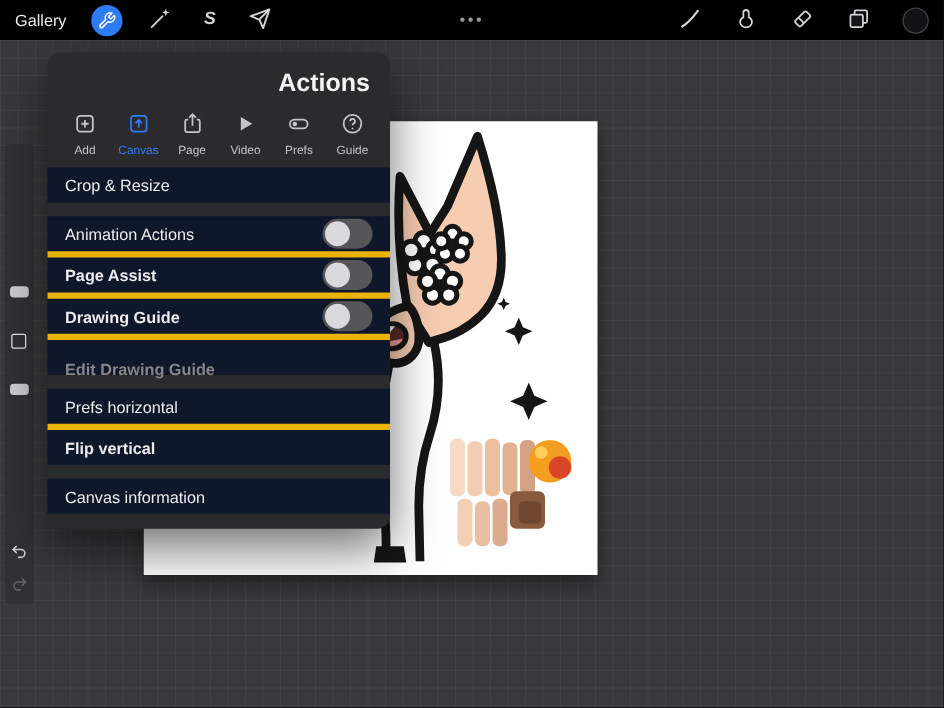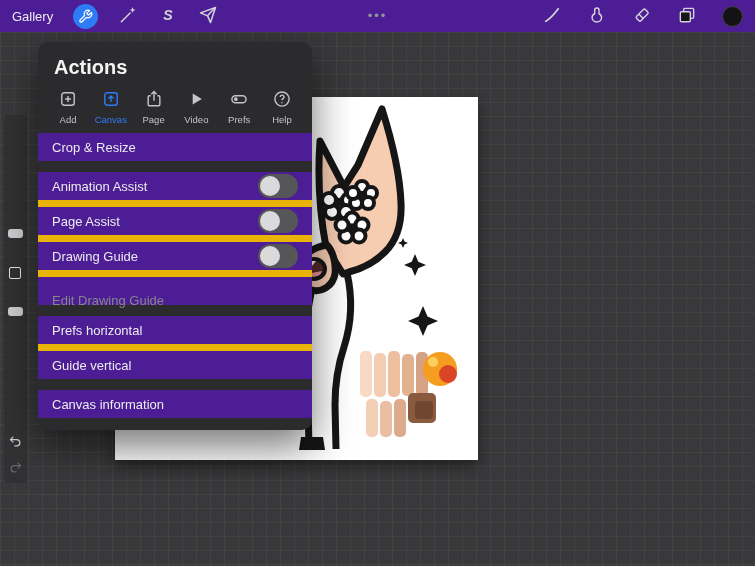--- a/index.html
+++ b/index.html
@@ -1,21 +1,21 @@
 <!DOCTYPE html>
 <html><head>
 <meta charset="utf-8">
 <style>
   html,body{margin:0;padding:0;background:#000;}
   .app{position:relative;width:755px;height:566px;overflow:hidden;
        font-family:"Liberation Sans","DejaVu Sans",sans-serif;
        background:#161618;-webkit-font-smoothing:antialiased;}
 
   
-  .topbar{position:absolute;top:0;left:0;right:0;height:32px;background:#4c1d95;
+  .topbar{position:absolute;top:0;left:0;right:0;height:32px;background:#000000;
           display:flex;align-items:center;padding:0 12px;z-index:50;box-sizing:border-box;}
   .tb-left{display:flex;align-items:center;gap:20px;}
   .tb-right{margin-left:auto;display:flex;align-items:center;gap:25px;}
   .tb-btn{background:none;border:none;padding:0;margin:0;color:#d4d4d6;display:flex;
           align-items:center;justify-content:center;cursor:pointer;}
   .tb-btn svg{width:20px;height:20px;}
   .gallery{font-size:13px;color:#ececee;}
   .wrench-badge{width:25px;height:25px;border-radius:50%;background:#2e7bf6;
                 display:flex;align-items:center;justify-content:center;}
   .wrench-badge svg{width:15px;height:15px;}
@@ -41,32 +41,32 @@
   .sh1{top:114px;} .sh2{top:192px;}
   .square-btn{position:absolute;left:5px;top:152px;width:12px;height:12px;border:1.6px solid #e8e8ea;
               border-radius:2px;box-sizing:border-box;background:transparent;}
   .undo,.redo{position:absolute;left:3px;width:17px;height:17px;display:flex;align-items:center;justify-content:center;}
   .undo{top:318px;} .redo{top:344px;}
   .undo svg,.redo svg{width:15px;height:15px;}
 
   
   .panel{position:absolute;left:38px;top:10px;width:274px;background:#2b2b2d;border-radius:10px;
          box-shadow:0 16px 40px rgba(0,0,0,.55);z-index:10;color:#ececee;
-         padding:10px 0 12px;box-sizing:border-box;}
+         padding:10px 0 12px;box-sizing:border-box;text-align:right;}
   .panel-title{font-size:20px;font-weight:700;color:#f4f4f5;margin:4px 16px 10px;}
   .tabs{display:flex;justify-content:space-between;padding:0 9px;margin-bottom:8px;}
   .tab{display:flex;flex-direction:column;align-items:center;gap:3px;color:#c5c5c8;
        font-size:9.5px;width:42px;cursor:pointer;}
   .tab svg{width:20px;height:20px;}
   .tab.active{color:#2e7bf6;}
-  .group{background:#4c1d95;margin-bottom:11px;}
+  .group{background:#0f172a;margin-bottom:11px;}
   .group:last-child{margin-bottom:0;}
   .row{height:28px;display:flex;align-items:center;justify-content:space-between;
        padding:0 14px;font-size:13px;cursor:pointer;}
-  .row + .row{border-top:7px solid #eab308;}
+  .row + .row{border-top:5px solid #eab308;font-weight:bold;}
   .row.disabled .row-label{color:#87878a;margin-top:19px;}
   .toggle{width:40px;height:24px;border-radius:12px;background:#565659;position:relative;flex:none;}
   .toggle::after{content:"";position:absolute;left:2px;top:2px;width:20px;height:20px;
                  border-radius:50%;background:#dadadd;}
 </style>
 </head>
 <body>
 
 <div class="app">
 
@@ -279,33 +279,33 @@
           <span>Prefs</span>
         </div>
         <div class="tab">
           <span>
             <svg viewBox="0 0 24 24" fill="none" stroke="currentColor" stroke-width="1.7">
                 <circle cx="12" cy="12" r="8.5"></circle>
                 <path d="M9.8 9.6a2.3 2.3 0 1 1 3.3 2.1c-.8.4-1.1.9-1.1 1.8"></path>
                 <circle cx="12" cy="16.6" r="0.9" fill="currentColor" stroke="none"></circle>
               </svg>
           </span>
-          <span>Help</span>
+          <span>Guide</span>
         </div>
       </div>
 
       <div class="group">
         <div class="row">
           <span class="row-label">Crop &amp; Resize</span>
         </div>
       </div>
 
       <div class="group">
         <div class="row">
-          <span class="row-label">Animation Assist</span>
+          <span class="row-label">Animation Actions</span>
           <span class="toggle"></span>
         </div>
         <div class="row">
           <span class="row-label">Page Assist</span>
           <span class="toggle"></span>
         </div>
         <div class="row">
           <span class="row-label">Drawing Guide</span>
           <span class="toggle"></span>
         </div>
@@ -313,21 +313,21 @@
           <span class="row-label">Edit Drawing Guide</span>
         </div>
       </div>
 
 
       <div class="group">
         <div class="row">
           <span class="row-label">Prefs horizontal</span>
         </div>
         <div class="row">
-          <span class="row-label">Guide vertical</span>
+          <span class="row-label">Flip vertical</span>
         </div>
       </div>
 
       <div class="group">
         <div class="row">
           <span class="row-label">Canvas information</span>
         </div>
       </div>
     </div>
 

